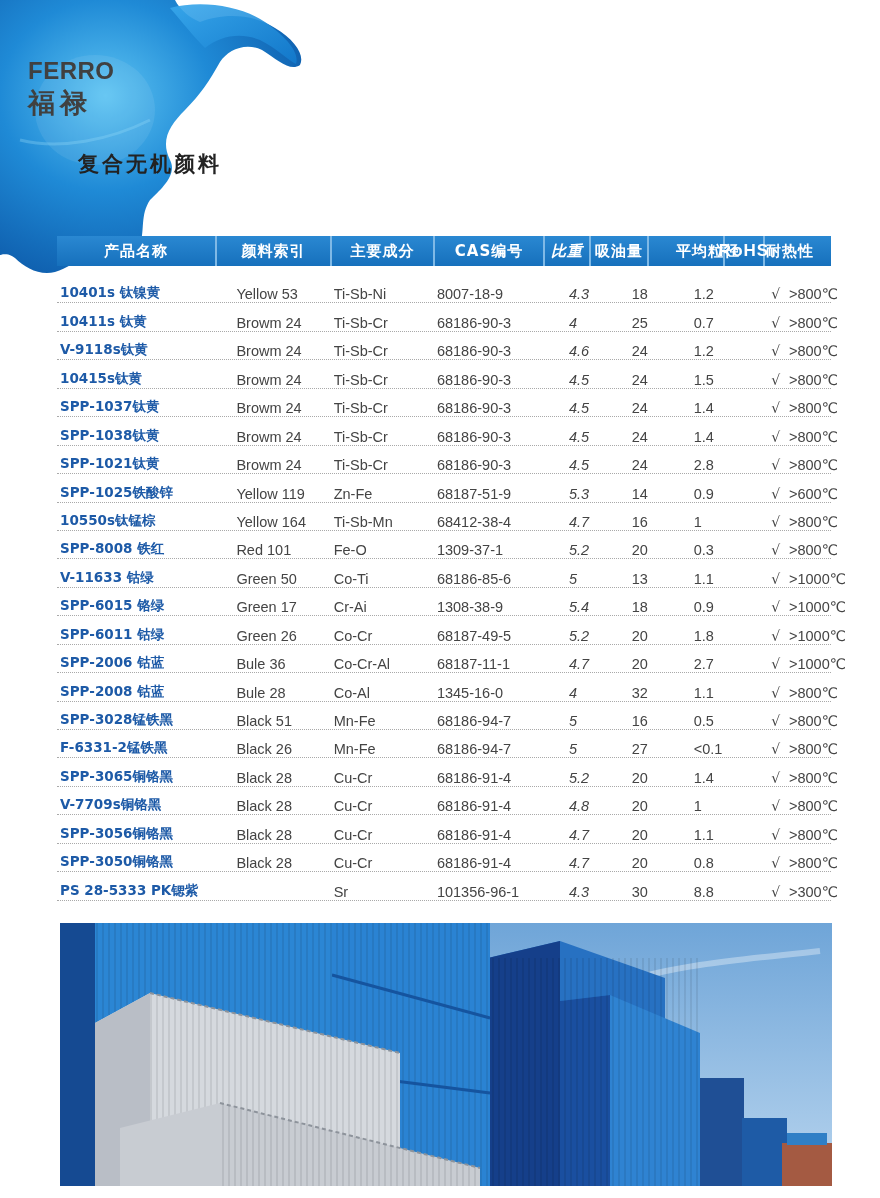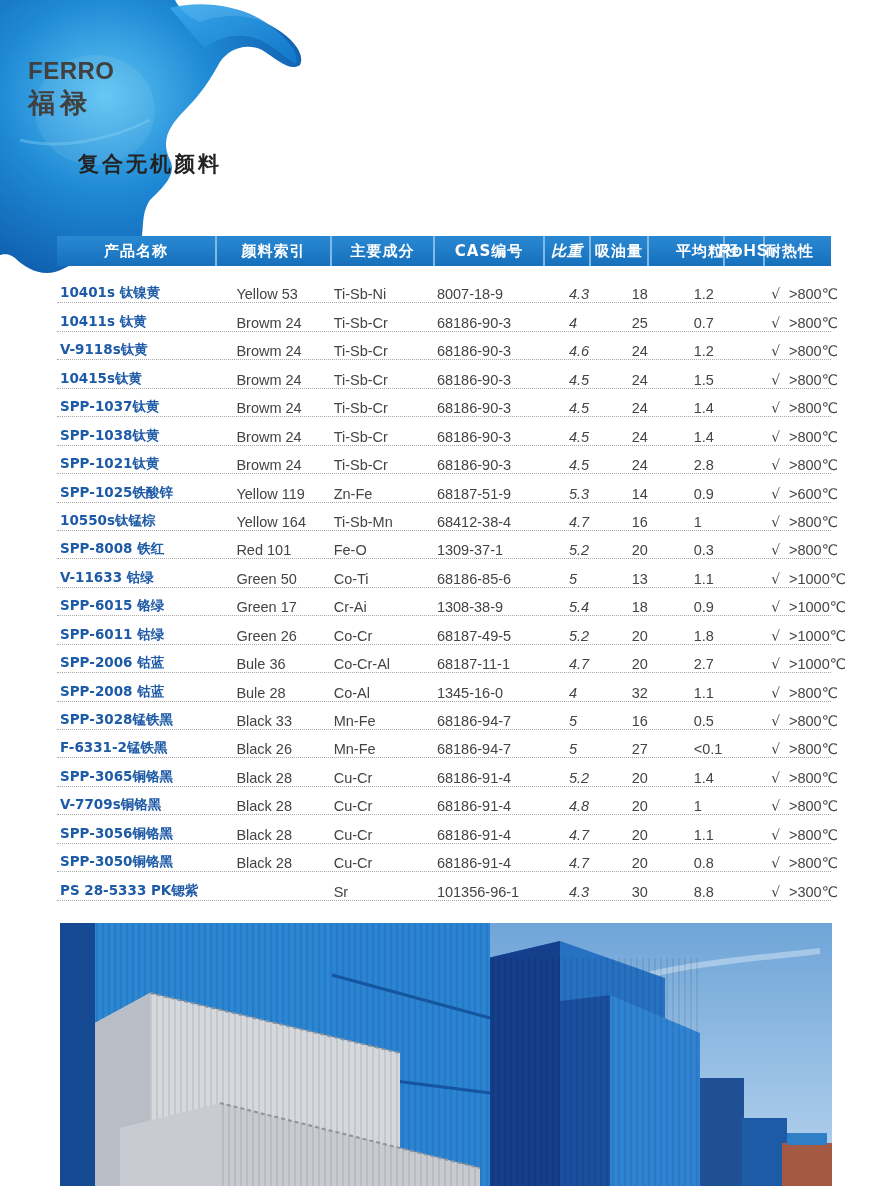--- a/index.html
+++ b/index.html
@@ -254,21 +254,21 @@
         <div class="td c2">Co-Al</div>
         <div class="td c3">1345-16-0</div>
         <div class="td c4">4</div>
         <div class="td c5">32</div>
         <div class="td c6">1.1</div>
         <div class="td c7">√</div>
         <div class="td c8">&gt;800℃</div>
       </div>
       <div class="tr">
         <div class="td c0 name">SPP-3028锰铁黑</div>
-        <div class="td c1">Black 33</div>
+        <div class="td c1">Black 51</div>
         <div class="td c2">Mn-Fe</div>
         <div class="td c3">68186-94-7</div>
         <div class="td c4">5</div>
         <div class="td c5">16</div>
         <div class="td c6">0.5</div>
         <div class="td c7">√</div>
         <div class="td c8">&gt;800℃</div>
       </div>
       <div class="tr">
         <div class="td c0 name">F-6331-2锰铁黑</div>

